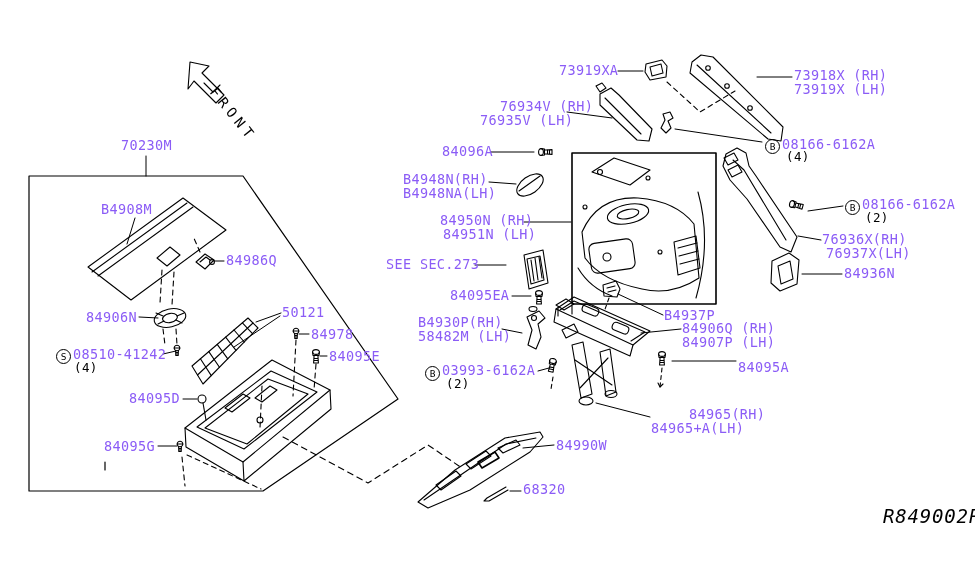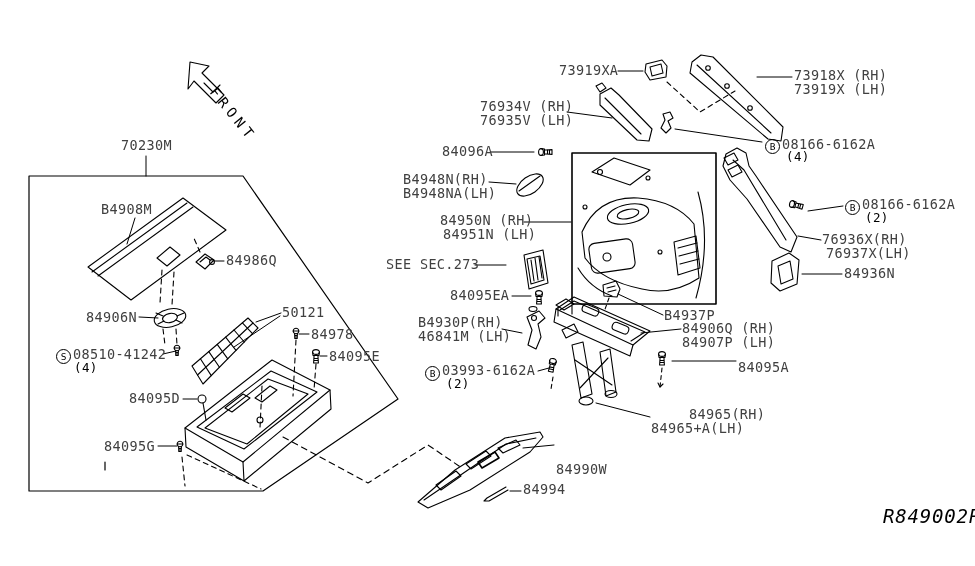--- a/index.html
+++ b/index.html
@@ -1,19 +1,19 @@
 <!DOCTYPE html>
 <html><head>
 <meta charset="utf-8">
 <style>
   html,body{margin:0;padding:0;background:#fff;}
   .diagram{position:relative;width:975px;height:566px;background:#ffffff;
            font-family:"DejaVu Sans Mono","Liberation Mono",monospace;color:#000;overflow:hidden;}
   .diagram svg{position:absolute;left:0;top:0;}
-  .lbl{position:absolute;font-size:13.5px;line-height:13px;letter-spacing:.35px;white-space:pre;color:#404040;}
+  .lbl{position:absolute;font-size:13.5px;line-height:13px;letter-spacing:.35px;white-space:pre;color:#8b5cf6;}
   .qty{position:absolute;font-size:12.5px;line-height:12px;letter-spacing:.35px;}
   .circ{position:absolute;width:13px;height:13px;border:1.3px solid #000;border-radius:50%;
         font-size:9.5px;line-height:13px;text-align:center;box-sizing:content-box;}
   .front{position:absolute;left:219px;top:84px;transform:rotate(51deg);transform-origin:0 0;
          font-size:14px;letter-spacing:4.5px;white-space:pre;}
   .code{position:absolute;font-size:19px;letter-spacing:.8px;white-space:pre;font-style:italic;}
 </style>
 </head>
 <body>
 
@@ -279,21 +279,21 @@
 
 <div class="lbl" style="left:129px;top:392px">84095D</div>
 <div class="lbl" style="left:104px;top:440px">84095G</div>
 <div class="lbl" style="left:282px;top:306px">50121</div>
 <div class="lbl" style="left:311px;top:328px">84978</div>
 <div class="lbl" style="left:329px;top:350px">84095E</div>
 
 <div class="lbl" style="left:559px;top:64px">73919XA</div>
 <div class="lbl" style="left:794px;top:69px">73918X (RH)</div>
 <div class="lbl" style="left:794px;top:83px">73919X (LH)</div>
-<div class="lbl" style="left:480px;top:100px">76934V (RH)</div>
+<div class="lbl" style="left:500px;top:100px">76934V (RH)</div>
 <div class="lbl" style="left:480px;top:114px">76935V (LH)</div>
 <div class="lbl" style="left:442px;top:145px">84096A</div>
 <div class="lbl" style="left:403px;top:173px">B4948N(RH)</div>
 <div class="lbl" style="left:403px;top:187px">B4948NA(LH)</div>
 <div class="lbl" style="left:440px;top:214px">84950N (RH)</div>
 <div class="lbl" style="left:443px;top:228px">84951N (LH)</div>
 
 <span class="circ" style="left:765px;top:139px">B</span>
 <div class="lbl" style="left:782px;top:138px">08166-6162A</div>
 <div class="qty" style="left:786px;top:151px">(4)</div>
@@ -302,30 +302,30 @@
 <div class="lbl" style="left:862px;top:198px">08166-6162A</div>
 <div class="qty" style="left:865px;top:212px">(2)</div>
 
 <div class="lbl" style="left:822px;top:233px">76936X(RH)</div>
 <div class="lbl" style="left:826px;top:247px">76937X(LH)</div>
 <div class="lbl" style="left:844px;top:267px">84936N</div>
 
 <div class="lbl" style="left:386px;top:258px">SEE SEC.273</div>
 <div class="lbl" style="left:450px;top:289px">84095EA</div>
 <div class="lbl" style="left:418px;top:316px">B4930P(RH)</div>
-<div class="lbl" style="left:418px;top:330px">46841M (LH)</div>
+<div class="lbl" style="left:418px;top:330px">58482M (LH)</div>
 
 <span class="circ" style="left:425px;top:366px">B</span>
 <div class="lbl" style="left:442px;top:364px">03993-6162A</div>
 <div class="qty" style="left:446px;top:378px">(2)</div>
 
 <div class="lbl" style="left:664px;top:309px">B4937P</div>
 <div class="lbl" style="left:682px;top:322px">84906Q (RH)</div>
 <div class="lbl" style="left:682px;top:336px">84907P (LH)</div>
 <div class="lbl" style="left:738px;top:361px">84095A</div>
 <div class="lbl" style="left:689px;top:408px">84965(RH)</div>
 <div class="lbl" style="left:651px;top:422px">84965+A(LH)</div>
-<div class="lbl" style="left:556px;top:463px">84990W</div>
-<div class="lbl" style="left:523px;top:483px">84994</div>
+<div class="lbl" style="left:556px;top:439px">84990W</div>
+<div class="lbl" style="left:523px;top:483px">68320</div>
 
 <div class="code" style="left:883px;top:505px">R849002P</div>
 
 </div>
 
 </body></html>

